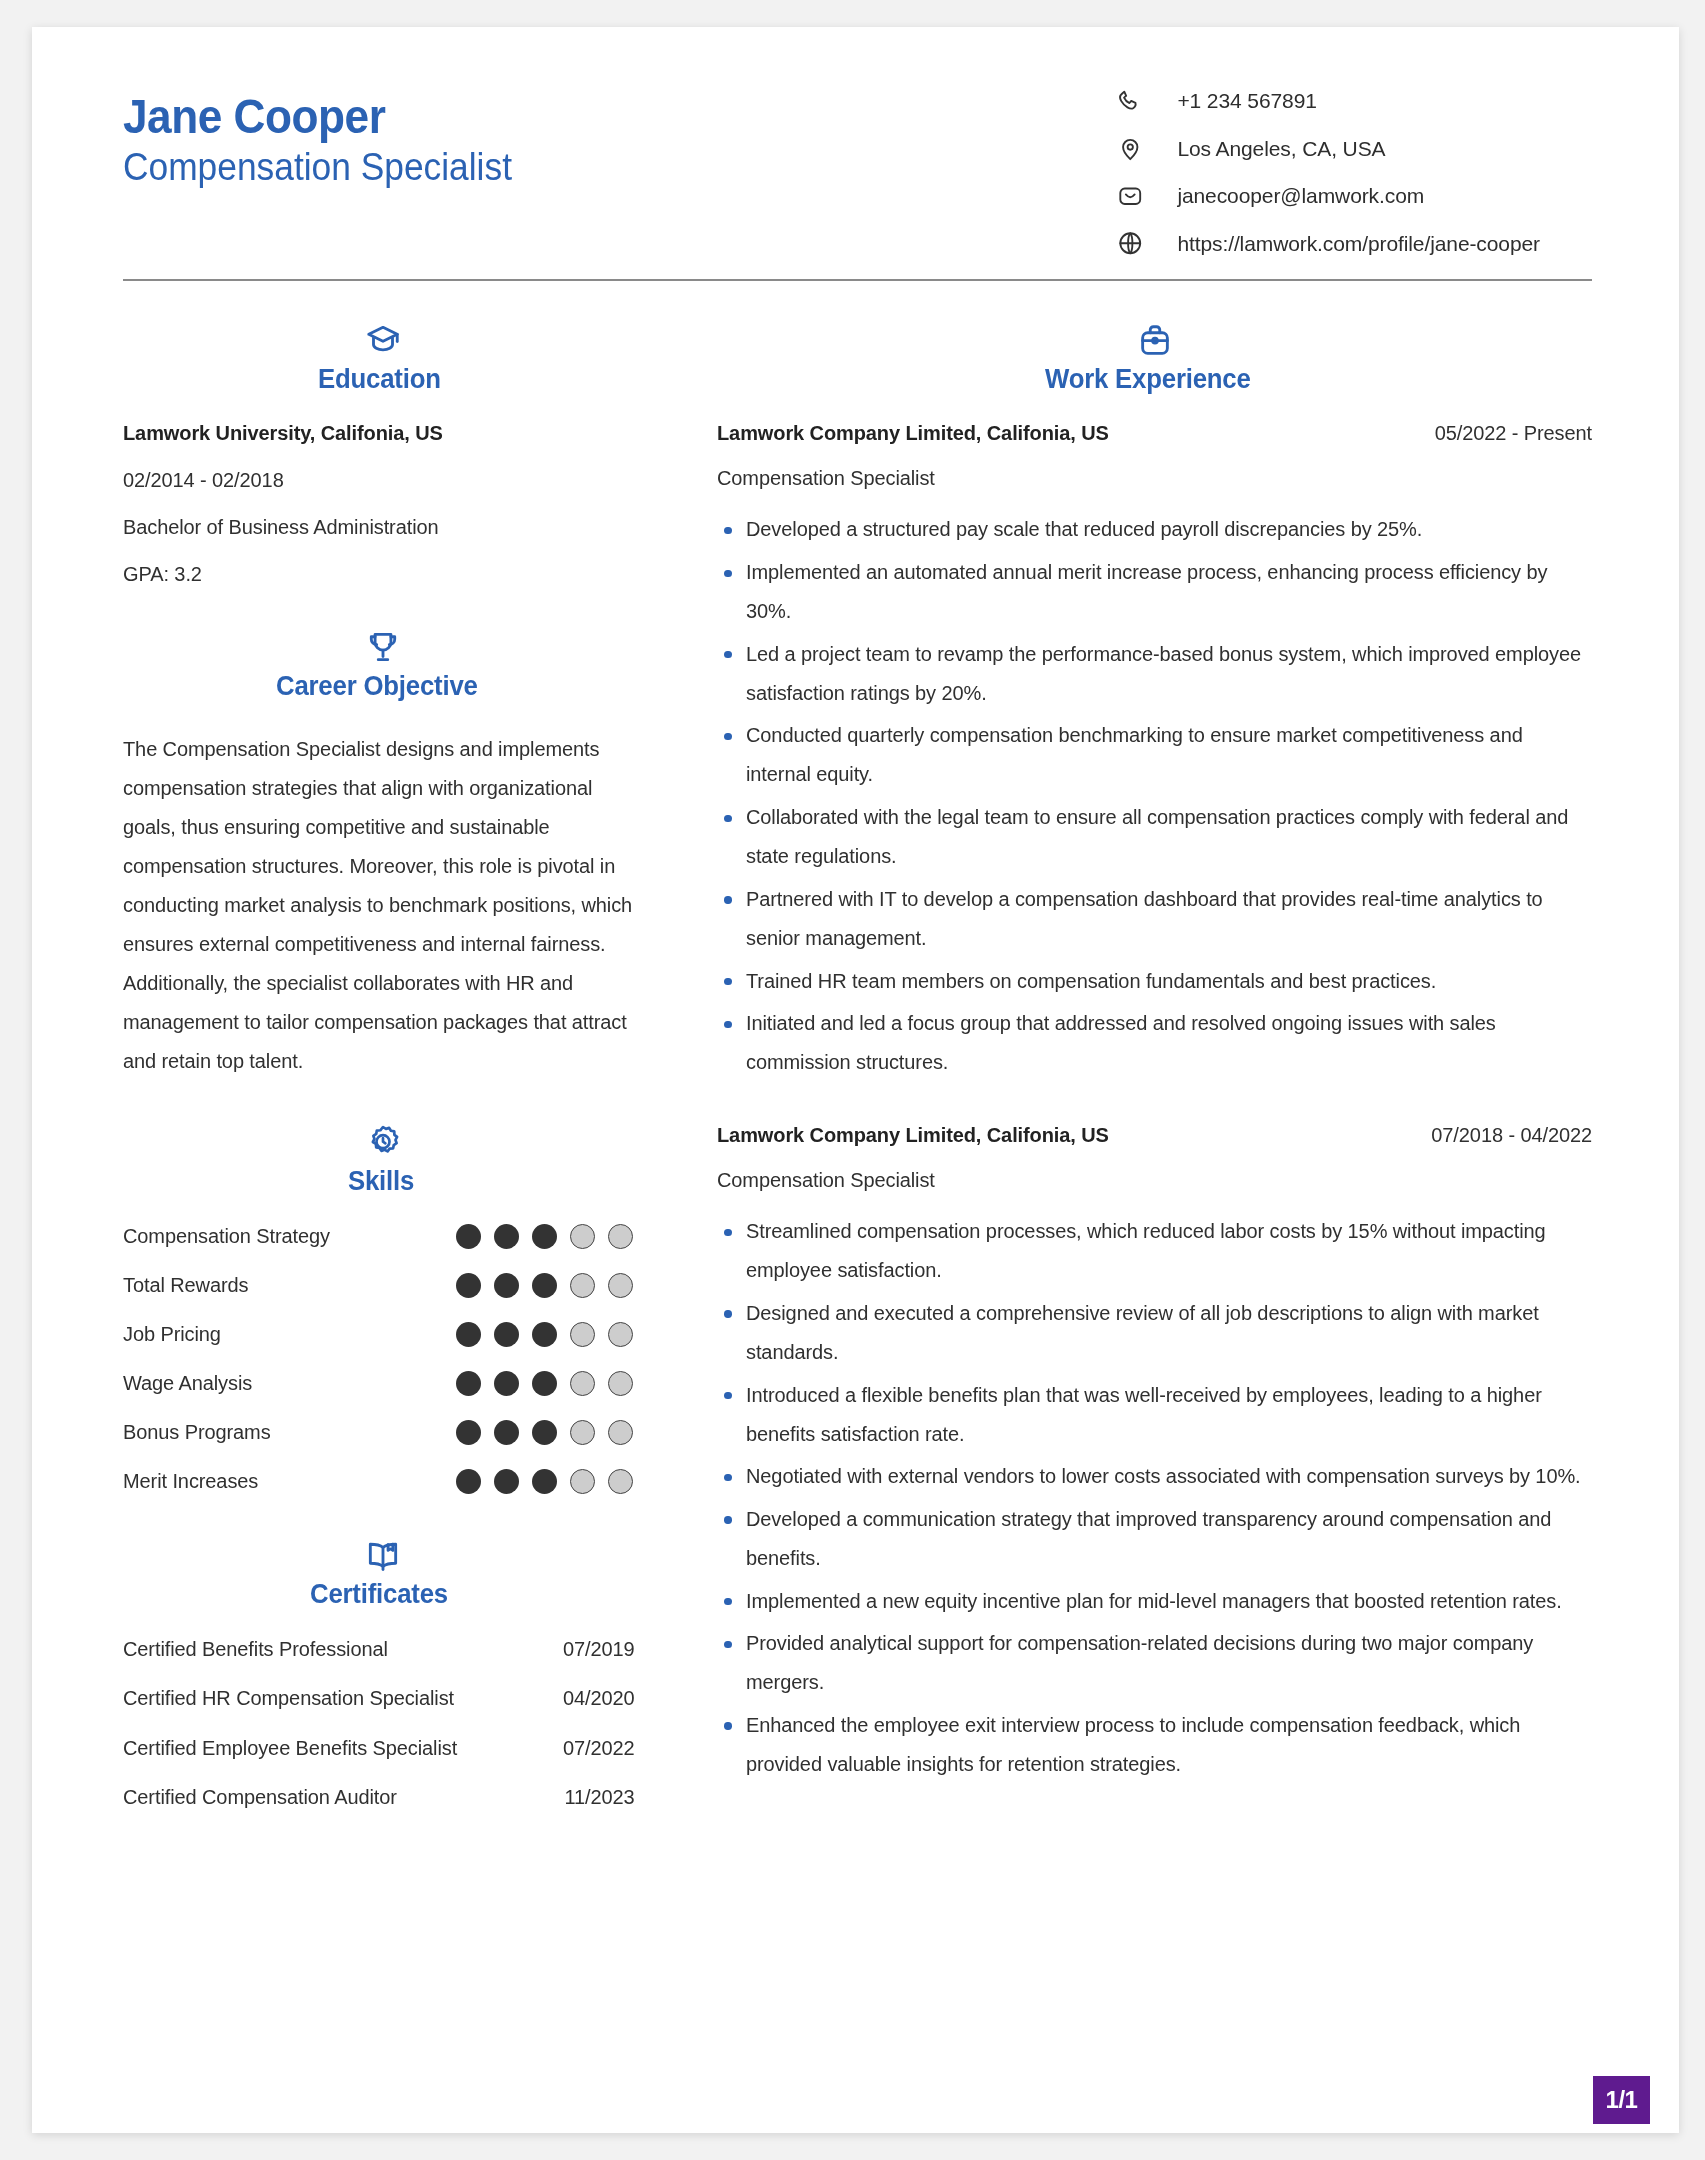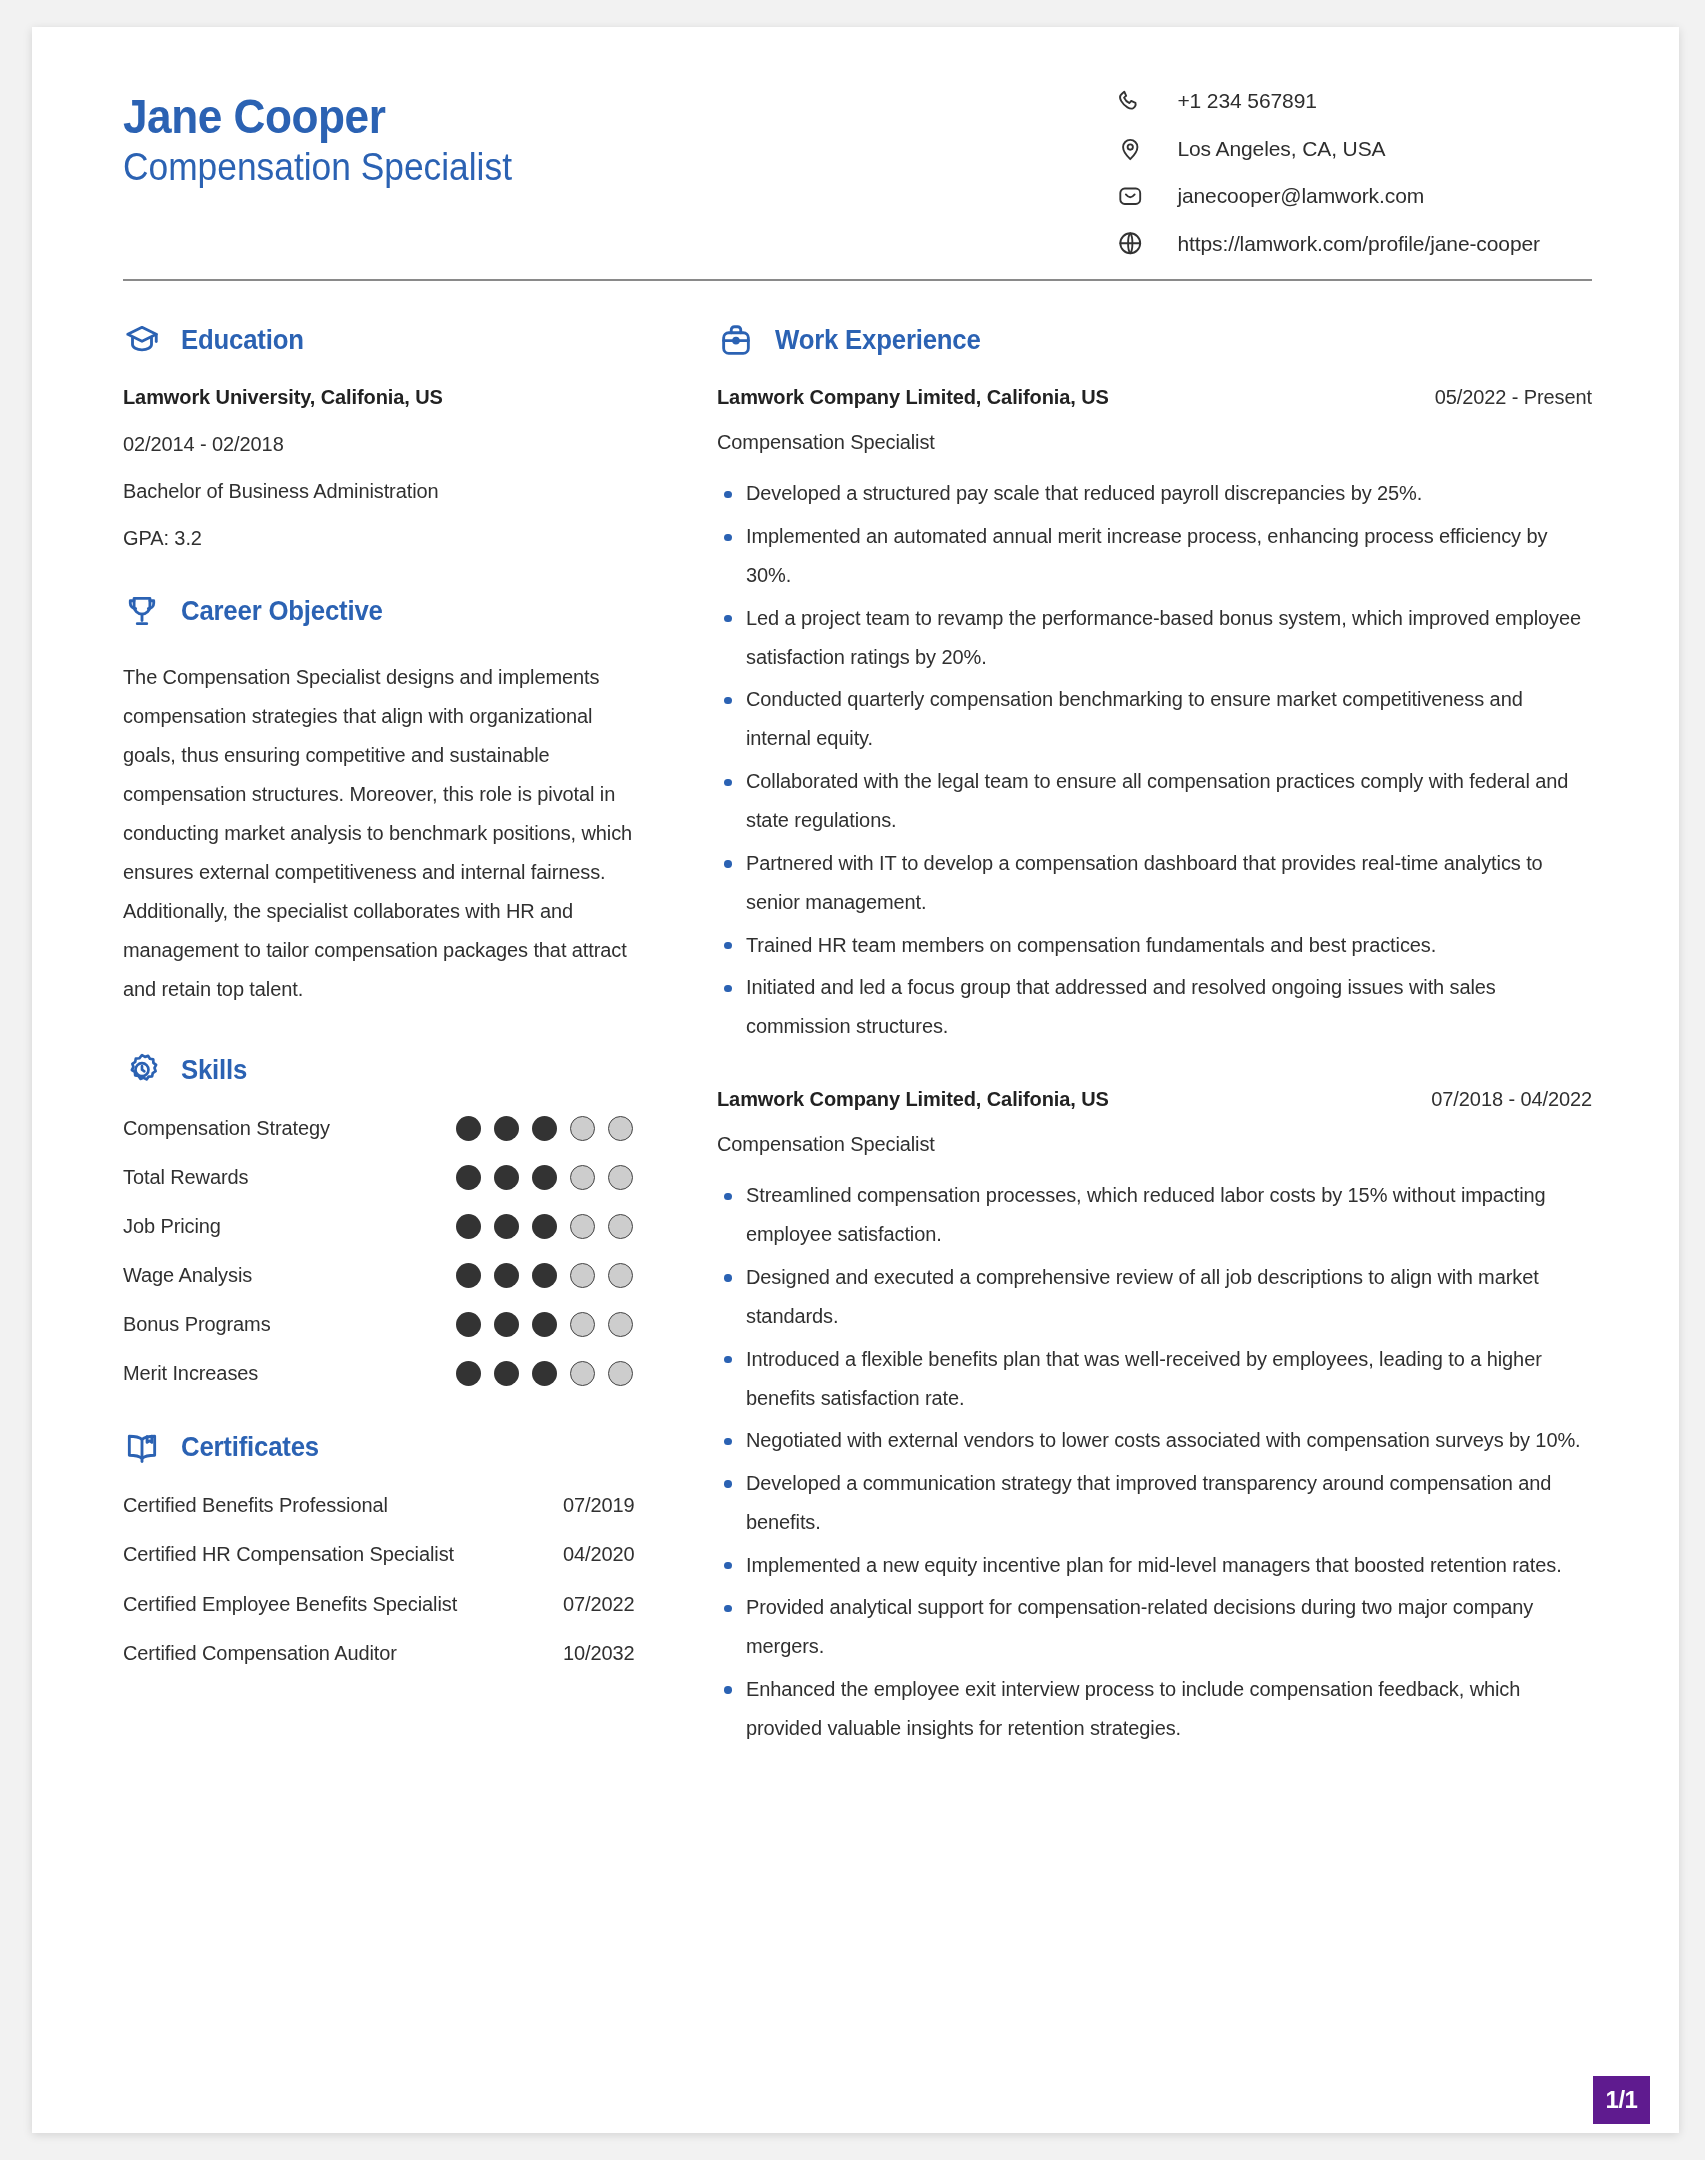--- a/index.html
+++ b/index.html
@@ -92,22 +92,23 @@
   .col-left  { width: 548px; flex: 0 0 548px; padding-right: 27.4px; }
   .col-right { flex: 1 1 auto; padding-left: 46px; }
 
   
   .section { margin-bottom: 42px; }
   .section:last-child { margin-bottom: 0; }
 
   .sec-head {
     display: flex;
     align-items: center;
-    gap: 20px;
+    gap: 4px;
     margin-bottom: 27.4px;
+    flex-direction: column;
   }
   .sec-icon { width: 38px; height: 38px; flex: 0 0 38px; }
   .sec-icon svg { width: 38px; height: 38px; display: block; }
 
   .sec-title {
     font-size: 27.4px;
     font-weight: bold;
     color: #2b62b3;
     letter-spacing: -0.2px;
     transform: scaleX(0.94);
@@ -424,21 +425,21 @@
             <div class="cert-row">
               <span>Certified HR Compensation Specialist</span>
               <span class="cert-date">04/2020</span>
             </div>
             <div class="cert-row">
               <span>Certified Employee Benefits Specialist</span>
               <span class="cert-date">07/2022</span>
             </div>
             <div class="cert-row">
               <span>Certified Compensation Auditor</span>
-              <span class="cert-date">10/2032</span>
+              <span class="cert-date">11/2023</span>
             </div>
           </div>
         </div>
 
       </div>
 
       <div class="col-right">
         <div class="section">
           <div class="sec-head">
             <span class="sec-icon">

